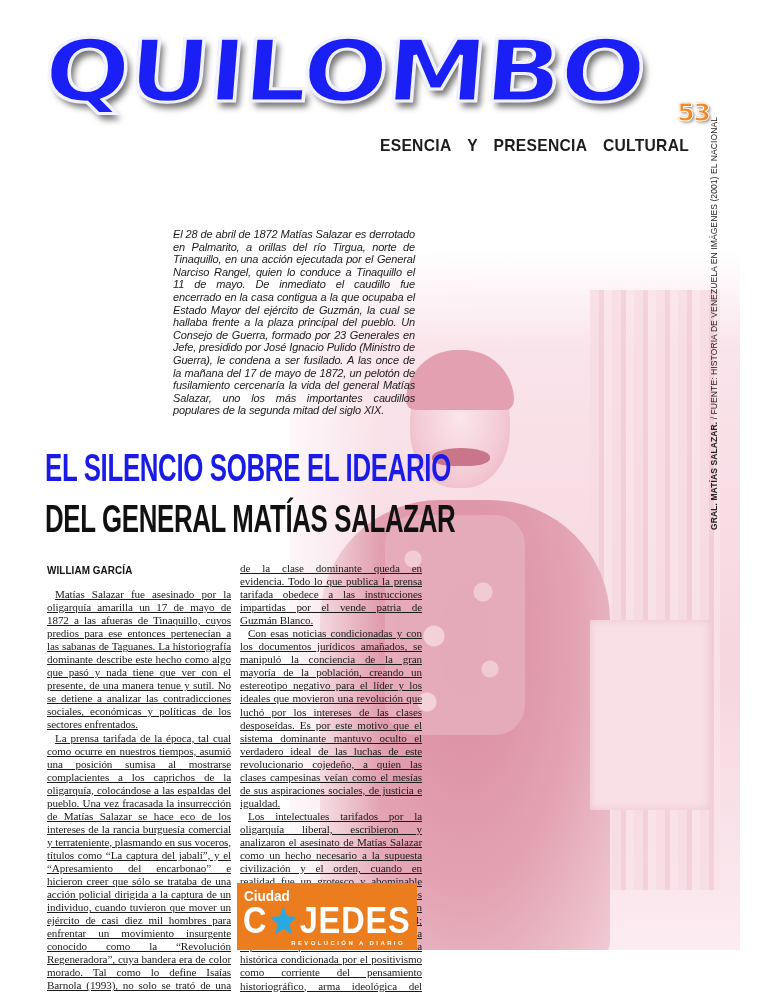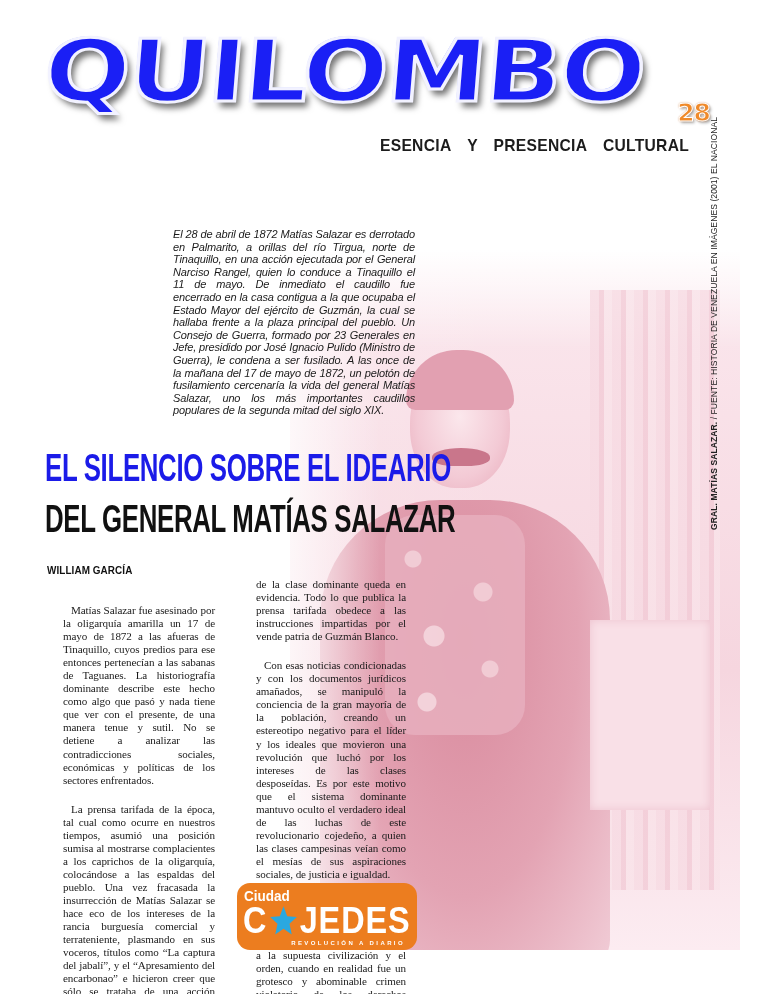--- a/index.html
+++ b/index.html
@@ -137,32 +137,31 @@
       font-family: "Liberation Sans", sans-serif; font-weight: bold;
       font-size: 11px; color: #111; letter-spacing: 0.1px;
       transform: scaleX(0.9); transform-origin: left top;
     }
     .col {
       font-family: "Liberation Serif", serif;
       font-size: 11.1px; line-height: 13.05px;
       text-align: justify; color: #1a1a1a;
       letter-spacing: -0.1px;
     }
-    .col p { margin: 16px; text-indent: 8px; }
+    .col p { margin: 0; text-indent: 8px; text-decoration: underline; }
     .col p.noindent { text-indent: 0; }
     .col-1 { left: 47px; top: 588px; width: 184px; }
     .col-2 { left: 240px; top: 562px; width: 182px; }
 
     
     .ad {
       left: 237px; top: 883px; width: 180px; height: 67px;
       background: #ec7d1f;
       color: #ffffff;
       font-family: "Liberation Sans", sans-serif;
-      border-radius: 13px;
     }
     .ad-ciudad {
       position: absolute; left: 7px; top: 4px;
       font-weight: bold; font-size: 15px;
       transform: scaleX(0.9); transform-origin: left top;
     }
     .ad-brand {
       position: absolute; left: 6px; top: 17px;
       font-weight: bold; font-size: 36px; letter-spacing: 1px;
       display: flex; align-items: center;
@@ -186,21 +185,21 @@
   <div class="p-embroidery"></div>
   <div class="p-head"></div>
   <div class="p-hair"></div>
   <div class="p-moustache"></div>
   <div class="p-paper"></div>
   <div class="p-fade"></div>
 </div>
 
 <div class="abs masthead">
   <div class="logo">QUILOMBO</div>
-  <div class="issue">28</div>
+  <div class="issue">53</div>
 </div>
 <div class="abs tagline">
   <span>ESENCIA</span>
   <span>Y</span>
   <span>PRESENCIA</span>
   <span>CULTURAL</span>
 </div>
 
 <div class="abs credit">
   <b>GRAL. MATÍAS SALAZAR.</b><span> / FUENTE: HISTORIA DE VENEZUELA EN IMÁGENES (2001) EL NACIONAL</span>

